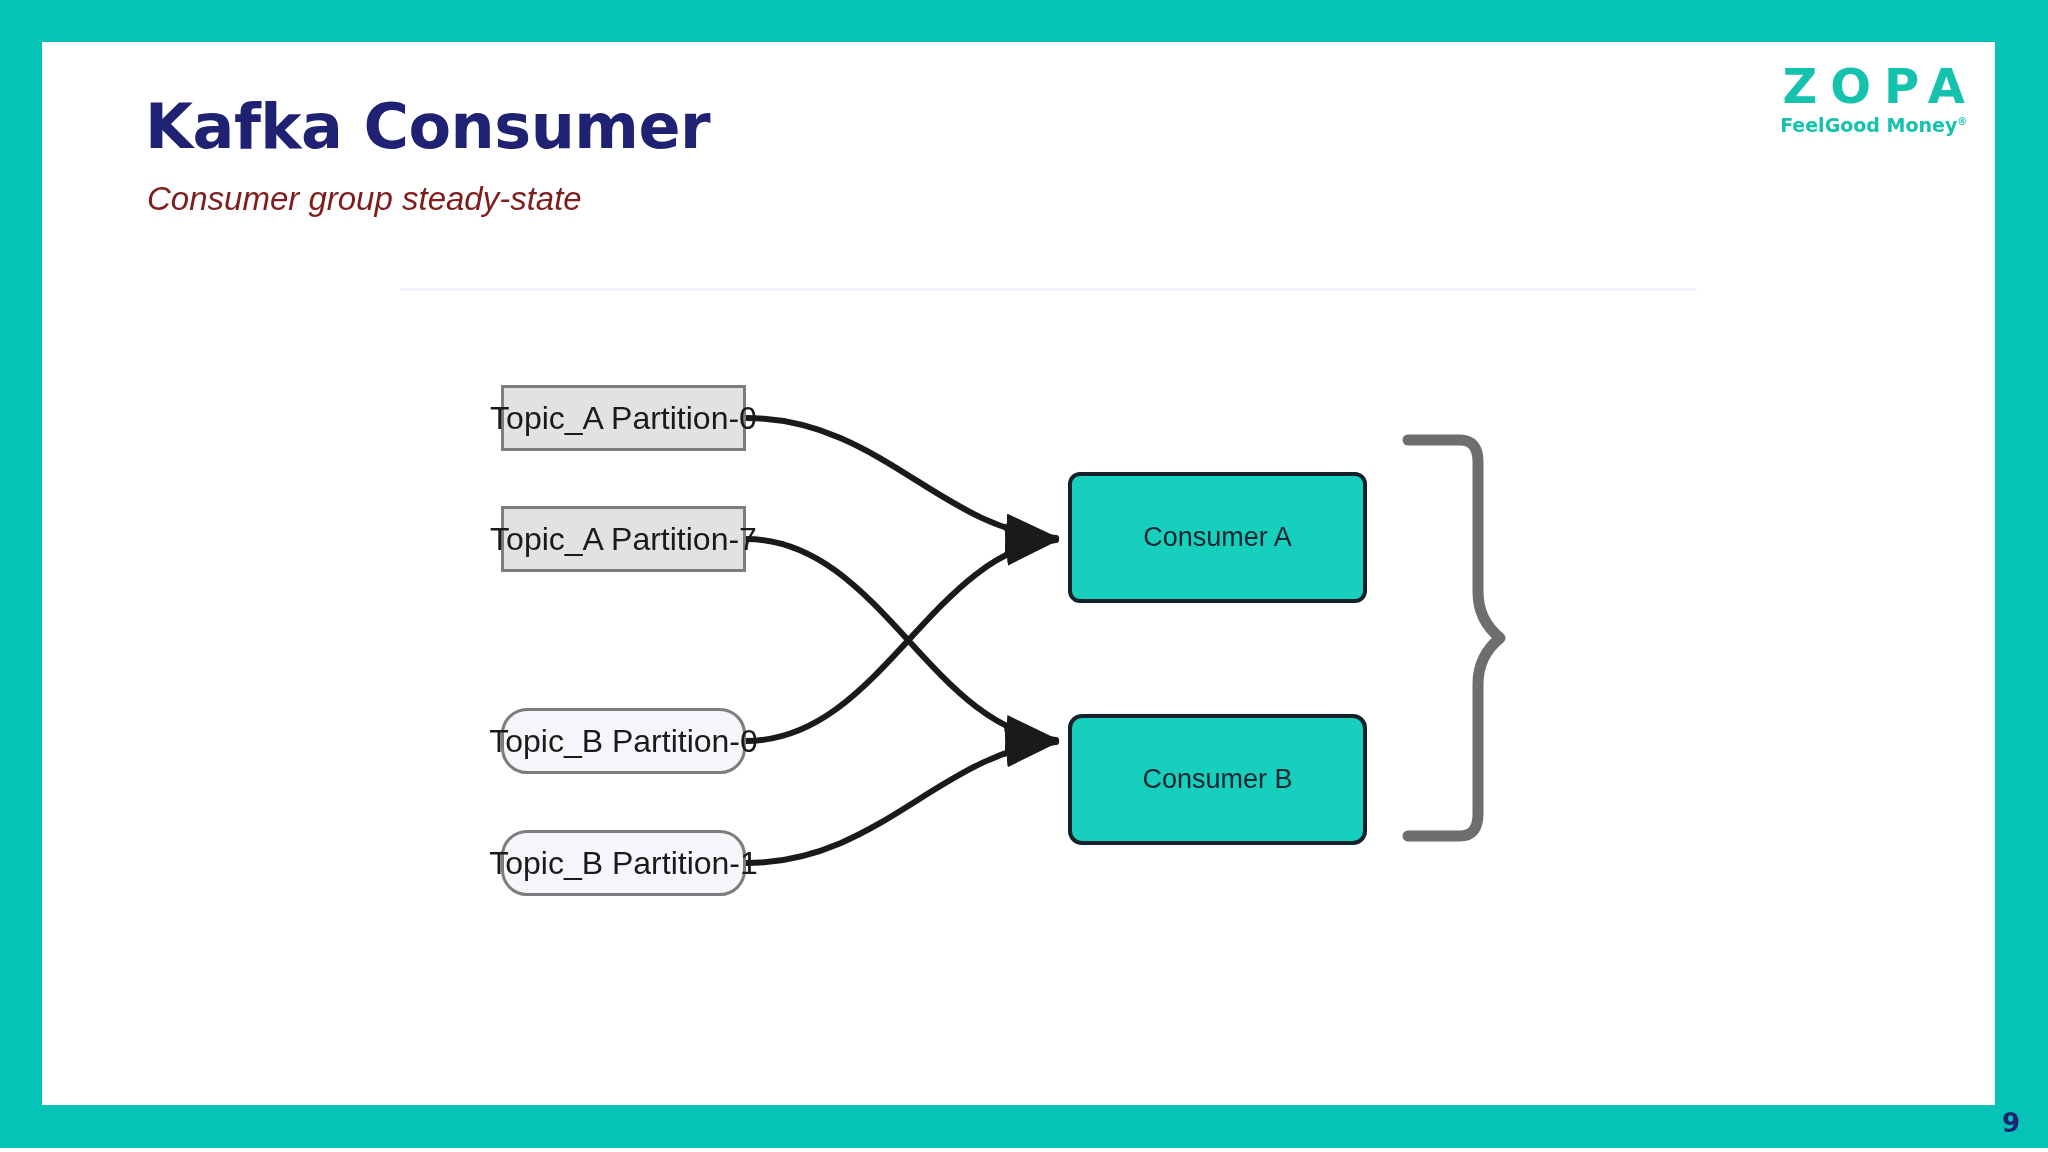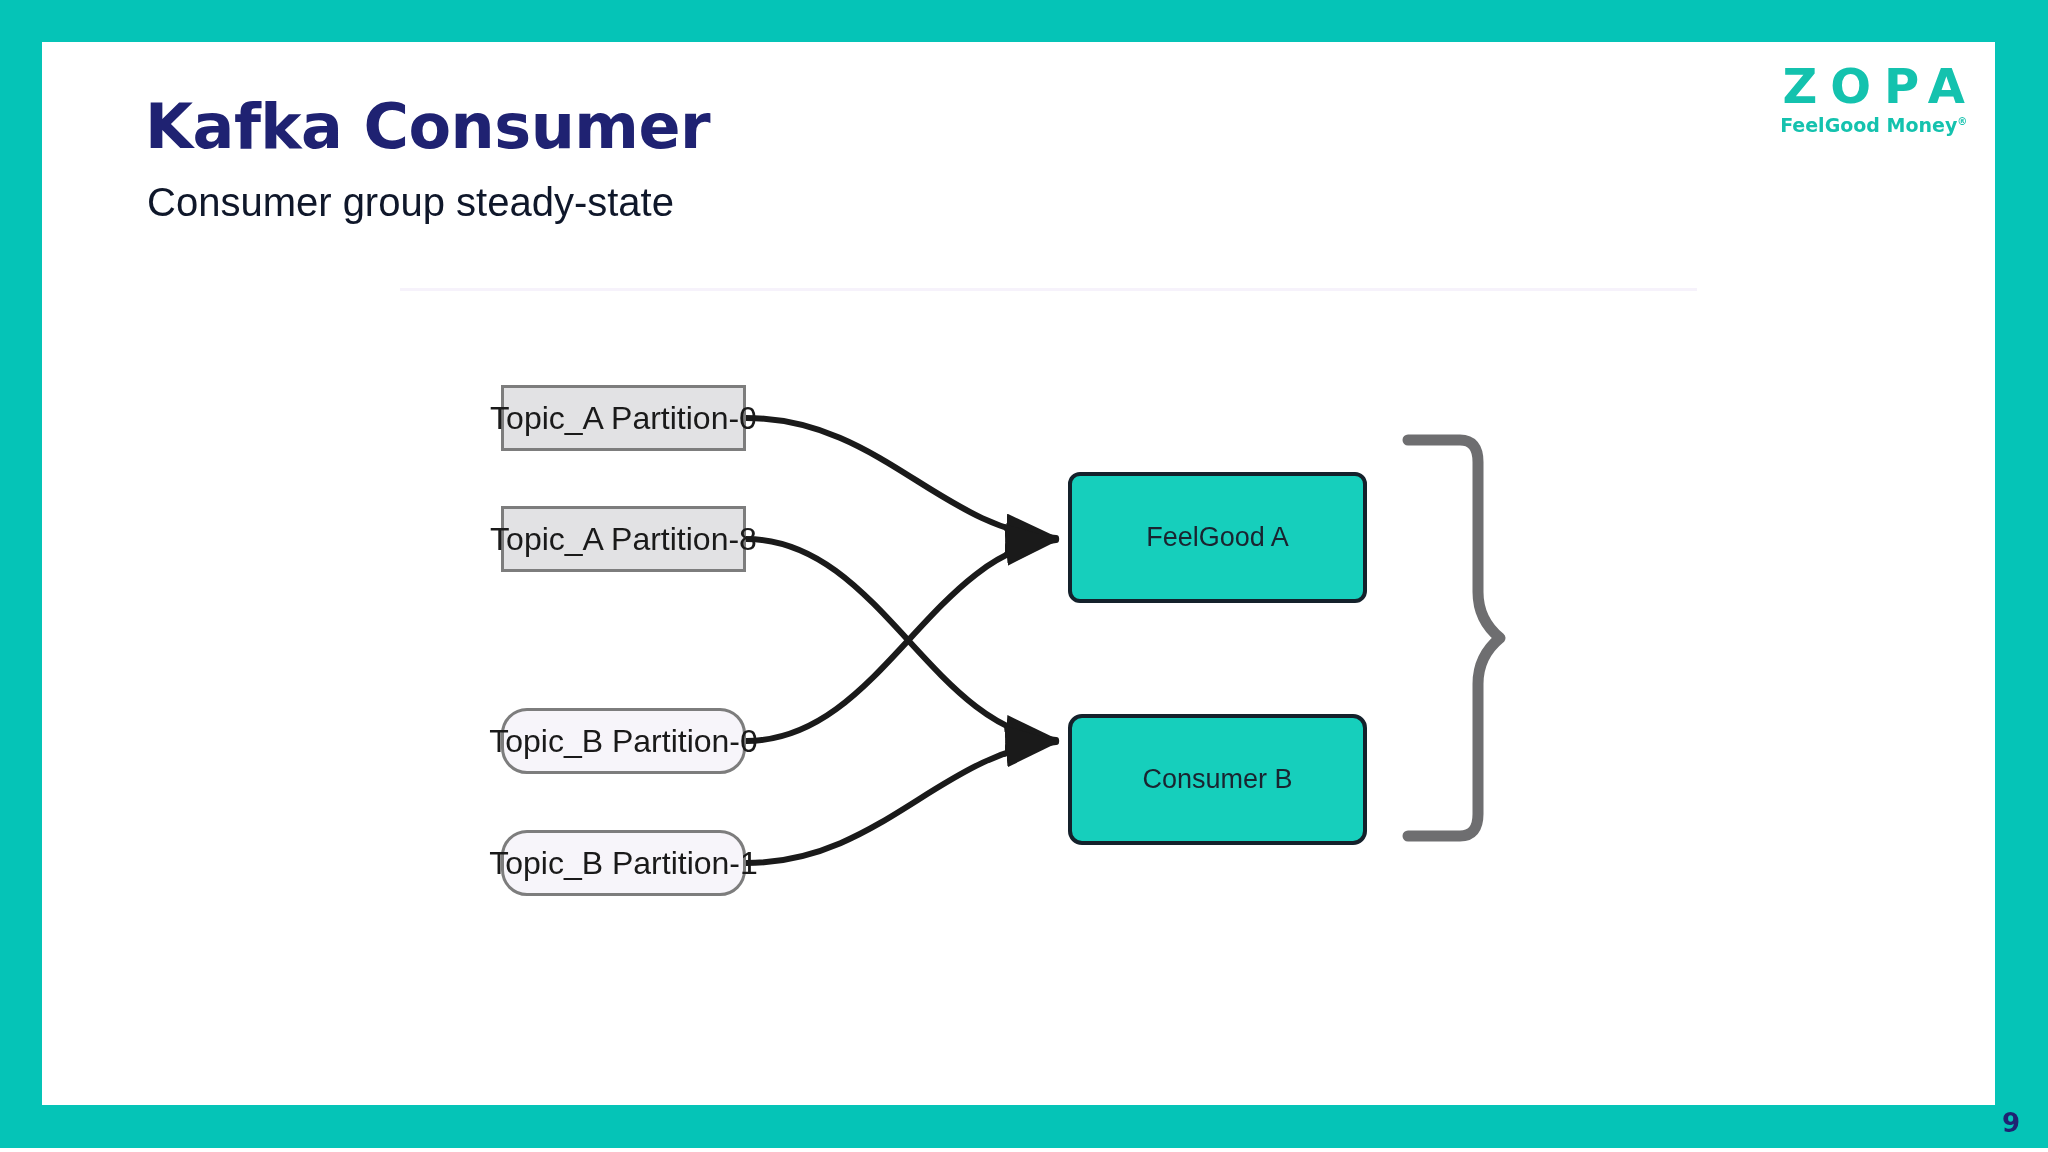--- a/index.html
+++ b/index.html
@@ -42,24 +42,25 @@
     letter-spacing: -0.5px;
     color: #1F2272;
     white-space: nowrap;
   }
 
   #page-subtitle {
     position: absolute;
     left: 147px;
     top: 180px;
     font-family: "Liberation Sans", sans-serif;
-    font-size: 40px;
+    font-size: 33px;
     font-weight: normal;
-    color: #0f172a;
-    white-space: nowrap;
+    color: #7f1d1d;
+    white-space: nowrap;
+    font-style: italic;
   }
 
   #header-divider {
     position: absolute;
     left: 400px;
     top: 288px;
     width: 1297px;
     height: 3px;
     background: #F6F2FB;
   }
@@ -198,23 +199,23 @@
     <path d="M746,863 C 880,863 940,752 1056,742" fill="none" stroke="#1A1A1A" stroke-width="6" stroke-linecap="round" marker-end="url(#arrowhead)"></path>
 
     <path d="M1408,440 L1460,440 Q1478,440 1478,462
              L1478,592 Q1478,620 1500,638
              Q1478,656 1478,684
              L1478,814 Q1478,836 1460,836
              L1408,836" fill="none" stroke="#6E6E70" stroke-width="11" stroke-linecap="round" stroke-linejoin="round"></path>
   </svg>
 
   <div class="partition-box topic-a" id="partition-topic-a-0">Topic_A Partition-0</div>
-  <div class="partition-box topic-a" id="partition-topic-a-1">Topic_A Partition-8</div>
+  <div class="partition-box topic-a" id="partition-topic-a-1">Topic_A Partition-7</div>
   <div class="partition-box topic-b" id="partition-topic-b-0">Topic_B Partition-0</div>
   <div class="partition-box topic-b" id="partition-topic-b-1">Topic_B Partition-1</div>
 
-  <div class="consumer-box" id="consumer-a-box">FeelGood A</div>
+  <div class="consumer-box" id="consumer-a-box">Consumer A</div>
   <div class="consumer-box" id="consumer-b-box">Consumer B</div>
 
 
   <div id="page-number">9</div>
 
 </div>
 
 </body></html>

